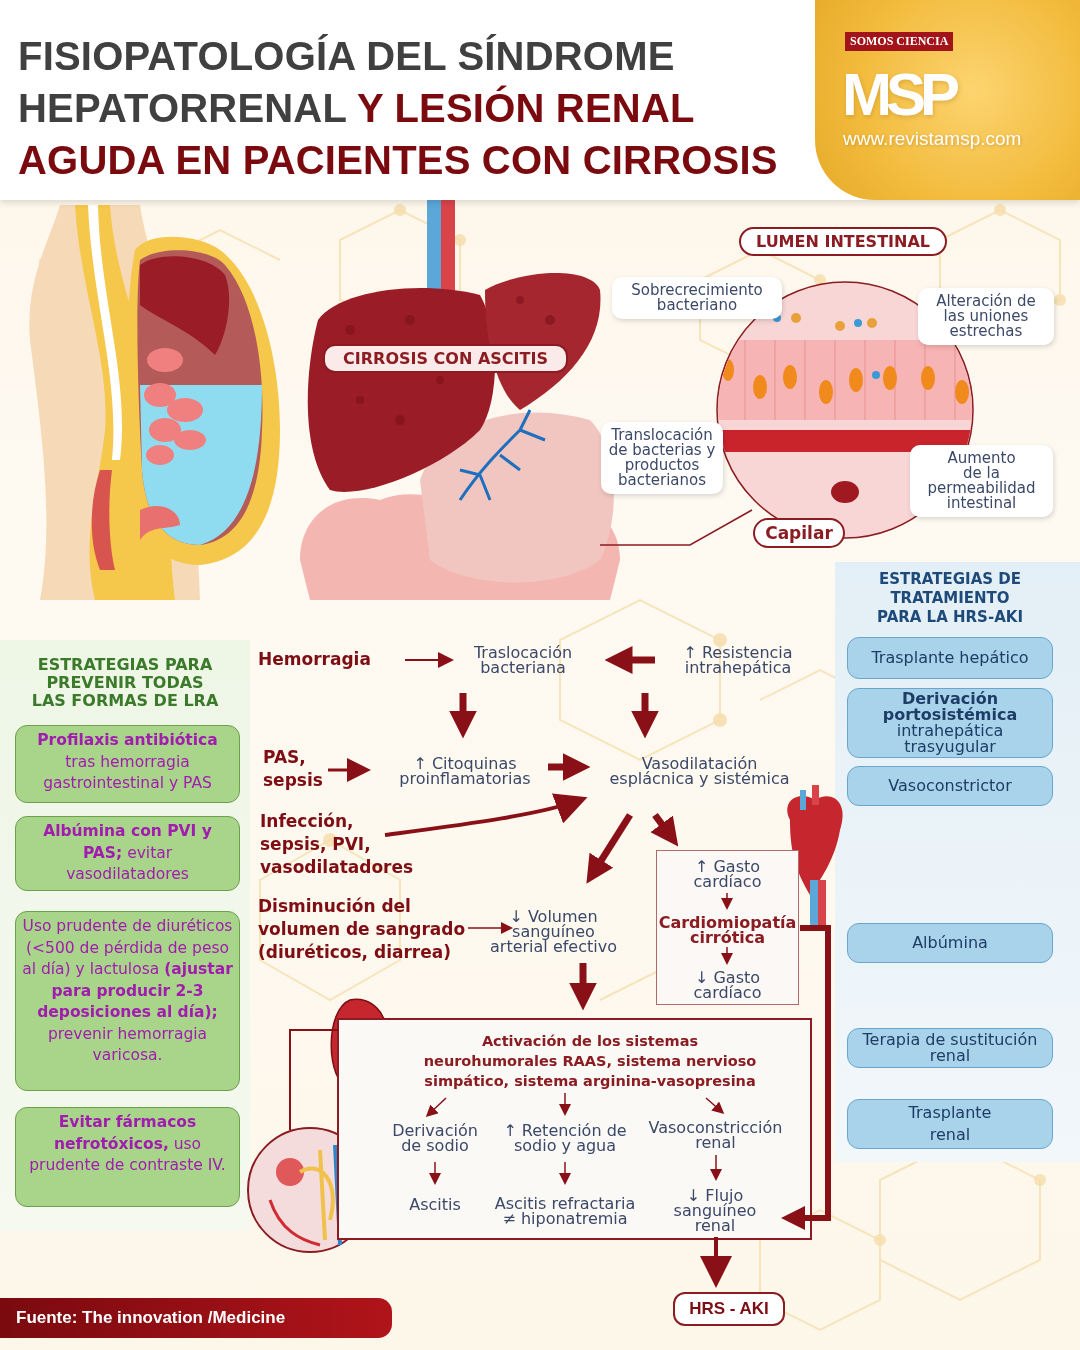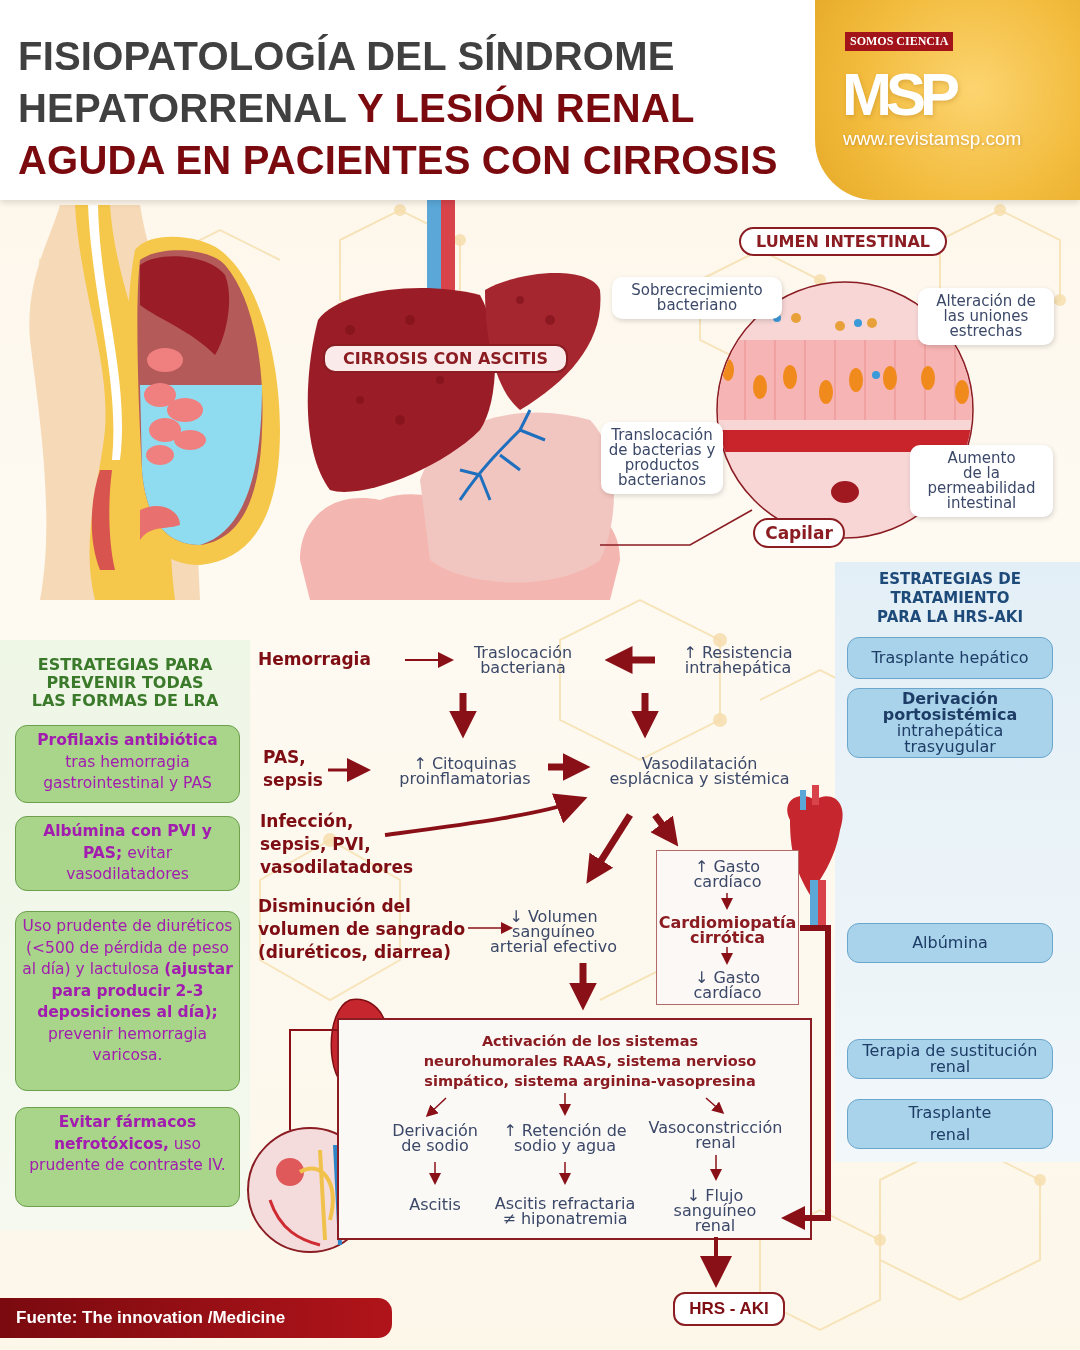--- a/index.html
+++ b/index.html
@@ -270,24 +270,27 @@
       <div>TRATAMIENTO</div>
       <div>PARA LA HRS-AKI</div>
     </div>
     <div class="rp-box" style="top:75px;height:42px;">
       <span>Trasplante hepático</span>
     </div>
     <div class="rp-box" style="top:126px;height:70px;padding:0 6px;">
       <b>Derivación portosistémica</b>
       <span>intrahepática trasyugular</span>
     </div>
+    <div class="rp-box" style="top:204px;height:40px;">
+      <span>Vasoconstrictor</span>
+    </div>
     <div class="rp-box" style="top:361px;height:40px;">
       <span>Albúmina</span>
     </div>
-    <div class="rp-box" style="top:477px;height:40px;padding:0 8px;">
+    <div class="rp-box" style="top:466px;height:40px;padding:0 8px;">
       <span>Terapia de sustitución renal</span>
     </div>
     <div class="rp-box" style="top:537px;height:50px;padding:0 40px;line-height:22px;">
       <span>Trasplante renal</span>
     </div>
   </div>
 
   <div class="left-panel">
     <div class="lp-title">
       <div>ESTRATEGIAS PARA</div>

